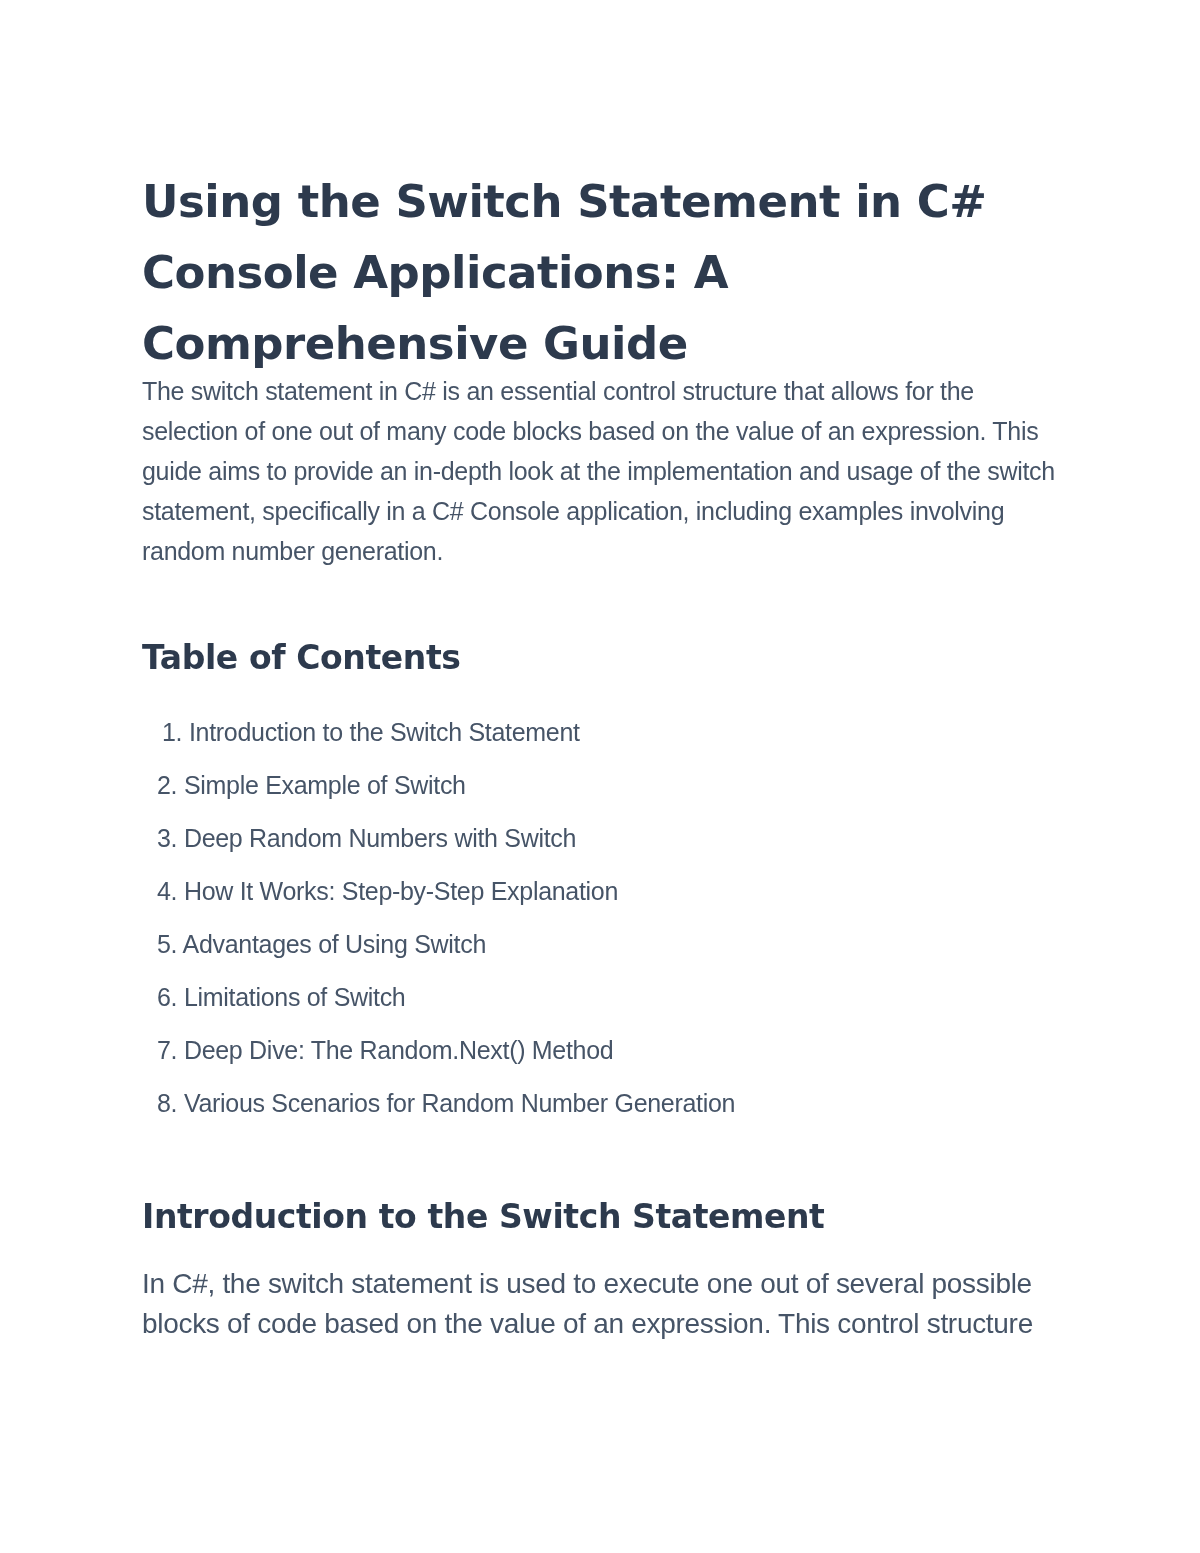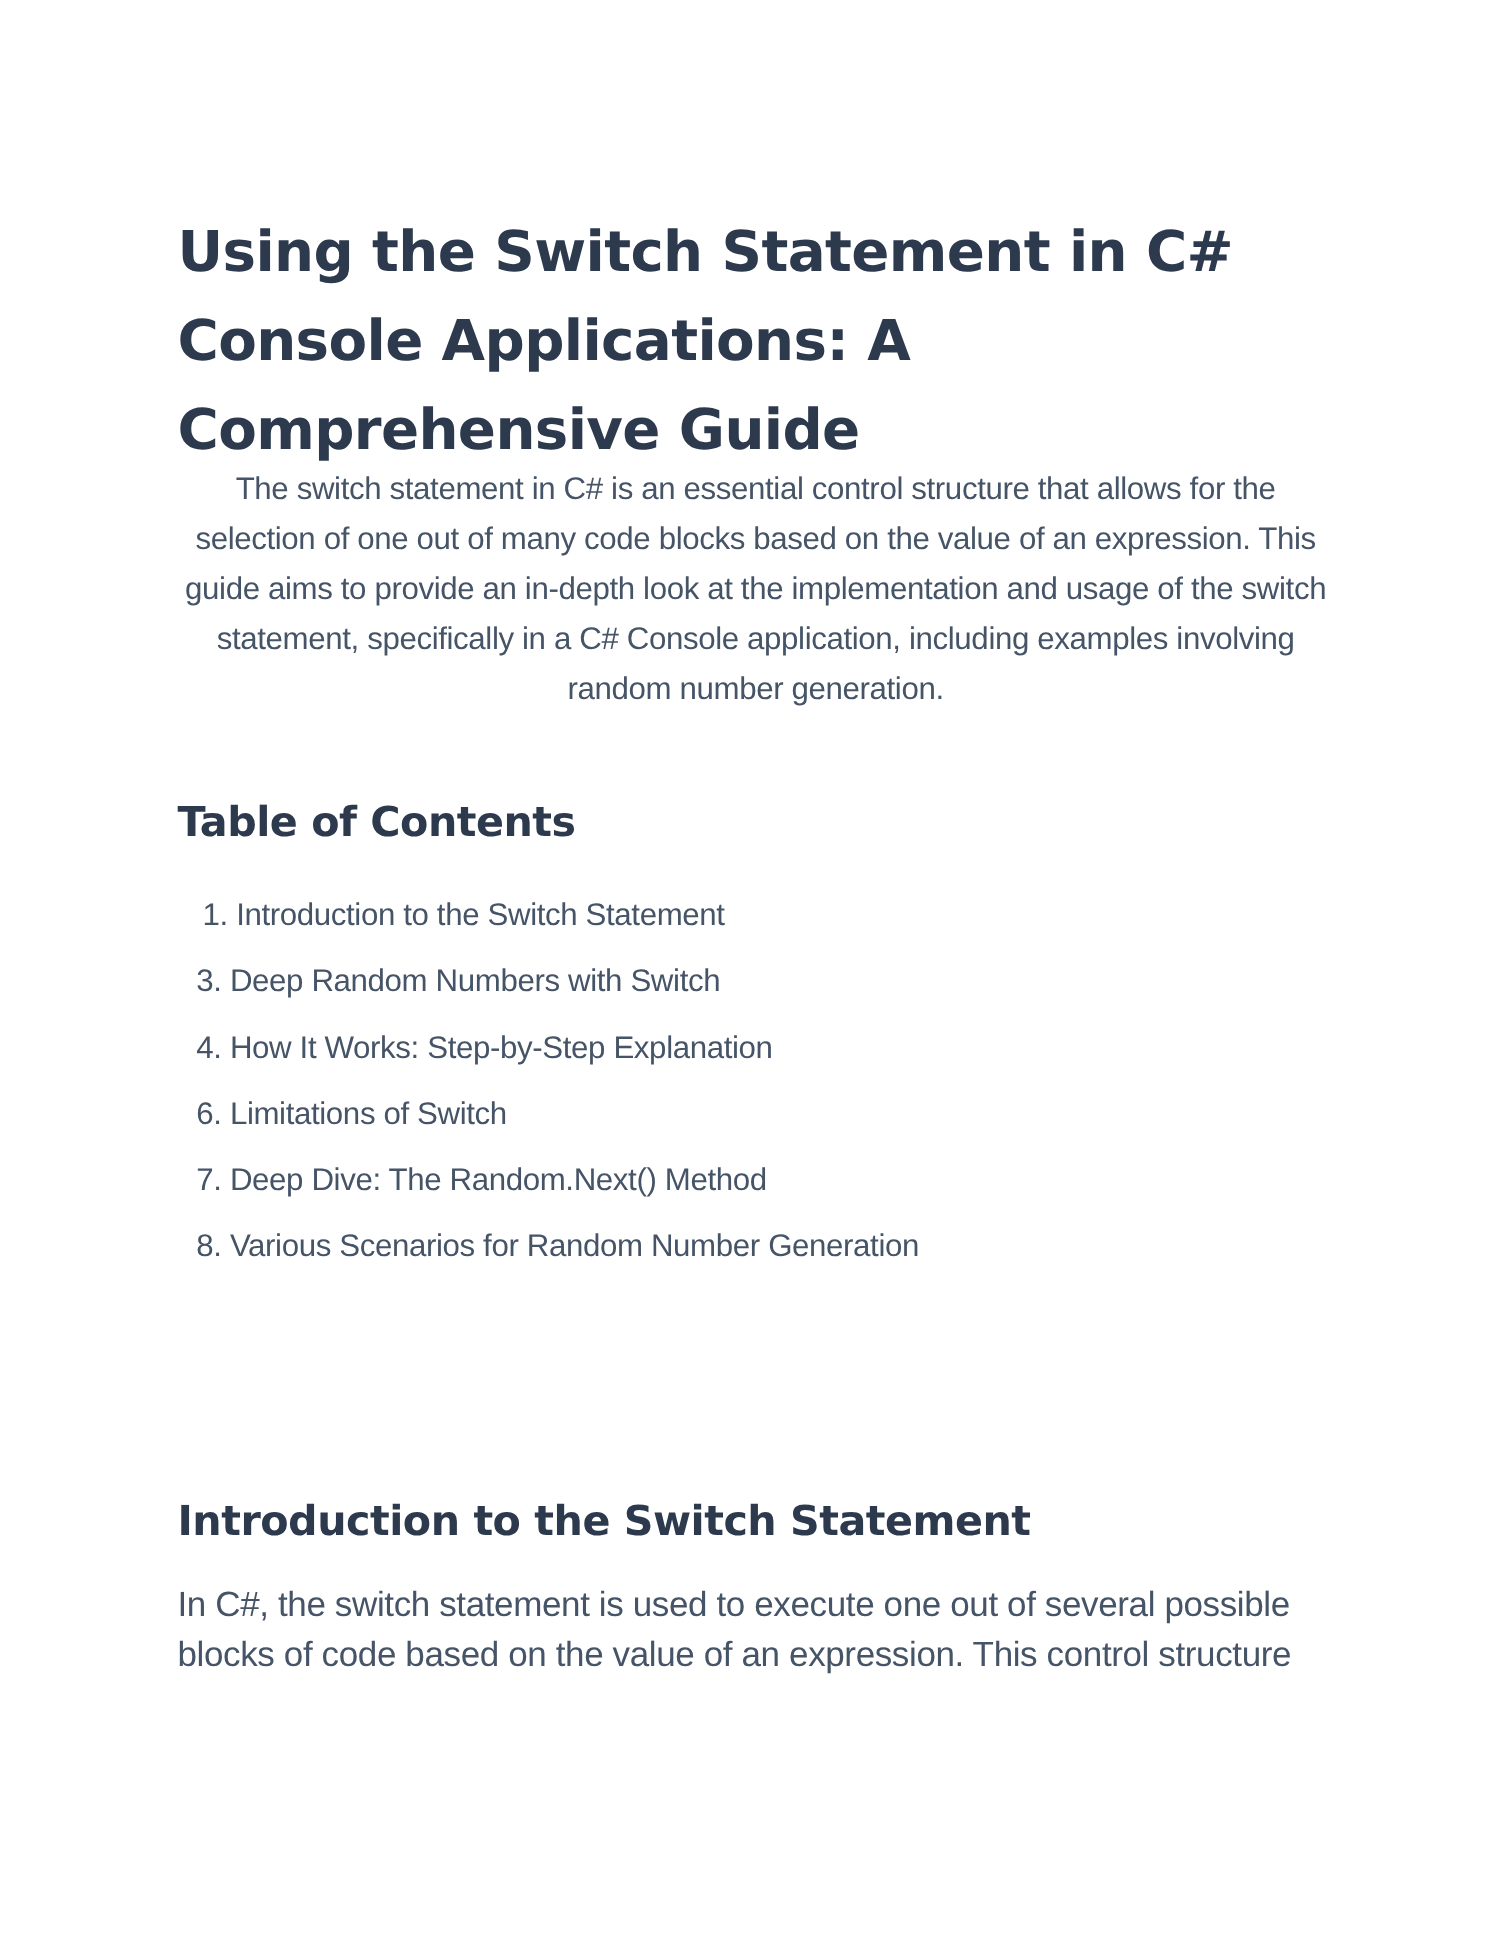--- a/index.html
+++ b/index.html
@@ -1,40 +1,42 @@
 <!DOCTYPE html>
 <html><head>
 <meta charset="utf-8">
 <style>
   html, body { margin: 0; padding: 0; background: #ffffff; }
   body { width: 1200px; height: 1553px; position: relative; overflow: hidden; font-family: "Liberation Sans", sans-serif; }
   .page { position: absolute; left: 142px; top: 0; width: 920px; }
   .title { position: absolute; top: 166px; left: 0; margin: 0; font-family: "DejaVu Sans", sans-serif; font-weight: bold; font-size: 45px; line-height: 71px; color: #2d3a4d; letter-spacing: -0.5px; width: 900px; }
-  .intro { position: absolute; top: 371px; left: 0; margin: 0; font-size: 25px; line-height: 40px; color: #465467; width: 925px; letter-spacing: -0.3px; text-align: center; }
+  .intro { position: absolute; top: 371px; left: 0; margin: 0; font-size: 25px; line-height: 40px; color: #465467; width: 925px; letter-spacing: -0.3px; }
   .h2 { position: absolute; left: 0; margin: 0; font-family: "DejaVu Sans", sans-serif; font-weight: bold; font-size: 33px; line-height: 44px; color: #2d3a4d; letter-spacing: -0.4px; text-align: right; }
   .toc-title { top: 636px; }
   .sec-title { top: 1195px; }
   .toc { position: absolute; top: 704px; left: 0; margin: 15px; padding: 0; list-style: none; }
   .toc li { font-size: 25px; line-height: 26px; height: 53px; color: #465467; letter-spacing: -0.3px; white-space: nowrap; }
   .toc .num { display: inline-block; }
   .toc li:first-child .num { padding-left: 5px; }
   .body2 { position: absolute; top: 1264px; left: 0; margin: 0; font-size: 28px; line-height: 40px; color: #465467; width: 925px; letter-spacing: -0.3px; }
 </style>
 </head>
 <body>
 
 <div class="page">
   <h1 class="title">Using the Switch Statement in C# Console Applications: A Comprehensive Guide</h1>
   <p class="intro">The switch statement in C# is an essential control structure that allows for the selection of one out of many code blocks based on the value of an expression. This guide aims to provide an in-depth look at the implementation and usage of the switch statement, specifically in a C# Console application, including examples involving random number generation.</p>
 
   <h2 class="h2 toc-title">Table of Contents</h2>
   <ol class="toc">
     <li><span class="num">1.</span> <span>Introduction to the Switch Statement</span></li>
+    <li><span class="num">2.</span> <span>Simple Example of Switch</span></li>
     <li><span class="num">3.</span> <span>Deep Random Numbers with Switch</span></li>
     <li><span class="num">4.</span> <span>How It Works: Step-by-Step Explanation</span></li>
+    <li><span class="num">5.</span> <span>Advantages of Using Switch</span></li>
     <li><span class="num">6.</span> <span>Limitations of Switch</span></li>
     <li><span class="num">7.</span> <span>Deep Dive: The Random.Next() Method</span></li>
     <li><span class="num">8.</span> <span>Various Scenarios for Random Number Generation</span></li>
   </ol>
 
   <h2 class="h2 sec-title">Introduction to the Switch Statement</h2>
   <p class="body2">In C#, the switch statement is used to execute one out of several possible blocks of code based on the value of an expression. This control structure</p>
 </div>
 
 </body></html>

